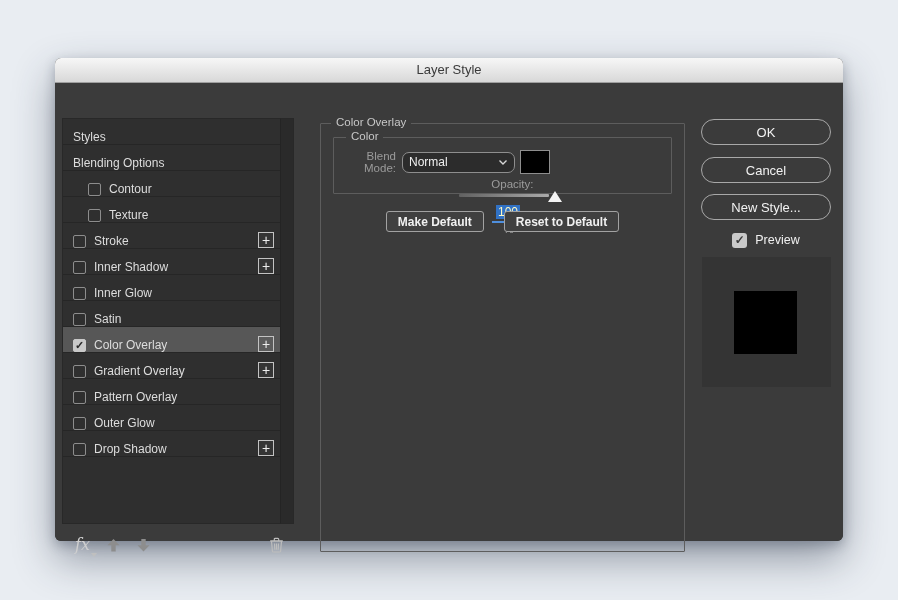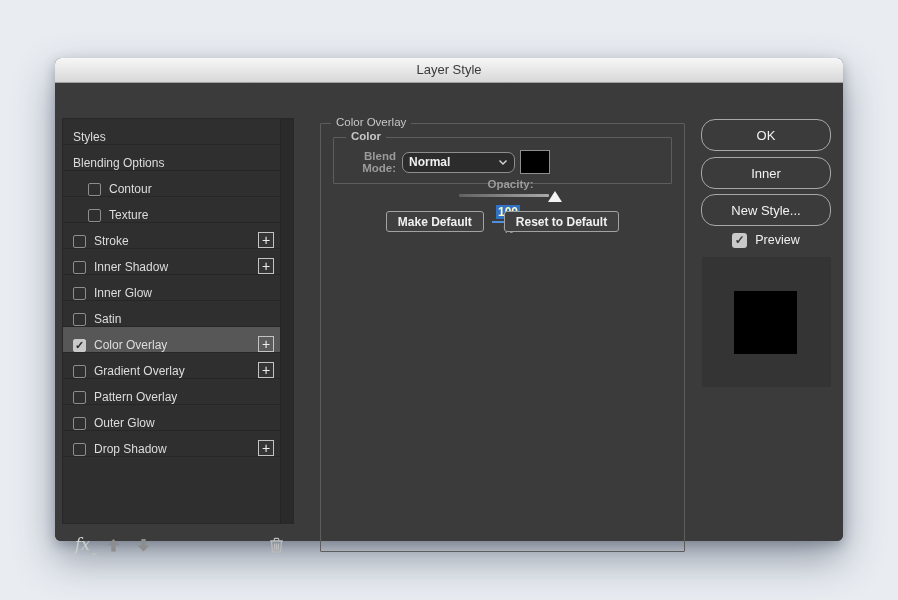--- a/index.html
+++ b/index.html
@@ -83,21 +83,21 @@
 
   
   .fieldset {
     position:absolute; border:1px solid #5d5d5d; border-radius:1px;
   }
   .legend {
     position:absolute; top:-8px; background:#3b3b3b; padding:0 5px;
     font-size:11.5px; color:#c7c7c7; white-space:nowrap;
   }
   .outer-group { left:265px; top:39px; width:365px; height:429px; }
-  .inner-group { left:12px; top:13px; width:339px; height:47px;font-weight:bold; }
+  .inner-group { left:12px; top:13px; width:339px; height:57px; }
 
   .ctl-row { position:absolute; left:0; display:flex; align-items:center; width:100%; }
   .ctl-label {
     width:62px; text-align:right; font-size:11.5px; color:#9b9b9b; flex:0 0 auto;
   }
   .dropdown {
     margin-left:6px; width:113px; height:21px;
     background:#2c2c2c; border:1px solid #8e8e8e; border-radius:7px;
     display:flex; align-items:center; padding:0 6px;
     font-size:12px; color:#f0f0f0;
@@ -133,21 +133,21 @@
   }
   .sm-btn {
     height:21px; padding:0 11px;
     background:#404040; border:1px solid #a2a2a2; border-radius:3px;
     font-size:12px; font-weight:bold; color:#f0f0f0;
     display:flex; align-items:center;
   }
 
   
   .pill-btn {
-    position:absolute; left:646px; width:130px; height:32px;
+    position:absolute; left:646px; width:130px; height:26px;
     border:1px solid #a8a8a8; border-radius:14px;
     background:transparent;
     font-size:13px; color:#f2f2f2; font-family:"Liberation Sans",sans-serif;
     text-align:center; line-height:25px;
   }
   .preview-row {
     position:absolute; left:646px; top:147px; width:130px; height:18px;
     display:flex; align-items:center; justify-content:center; gap:8px;
   }
   .preview-cb {
@@ -293,21 +293,21 @@
         </div>
       </div>
 
       <div class="default-btn-row">
         <button class="sm-btn">Make Default</button>
         <button class="sm-btn">Reset to Default</button>
       </div>
     </div>
 
     <button class="pill-btn" style="top:35px;">OK</button>
-    <button class="pill-btn" style="top:73px;">Inner</button>
+    <button class="pill-btn" style="top:73px;">Cancel</button>
     <button class="pill-btn" style="top:110px;">New Style...</button>
 
     <div class="preview-row">
       <span class="preview-cb">
         <span>✓</span>
       </span>
       <span class="preview-label">Preview</span>
     </div>
 
     <div class="preview-panel">

